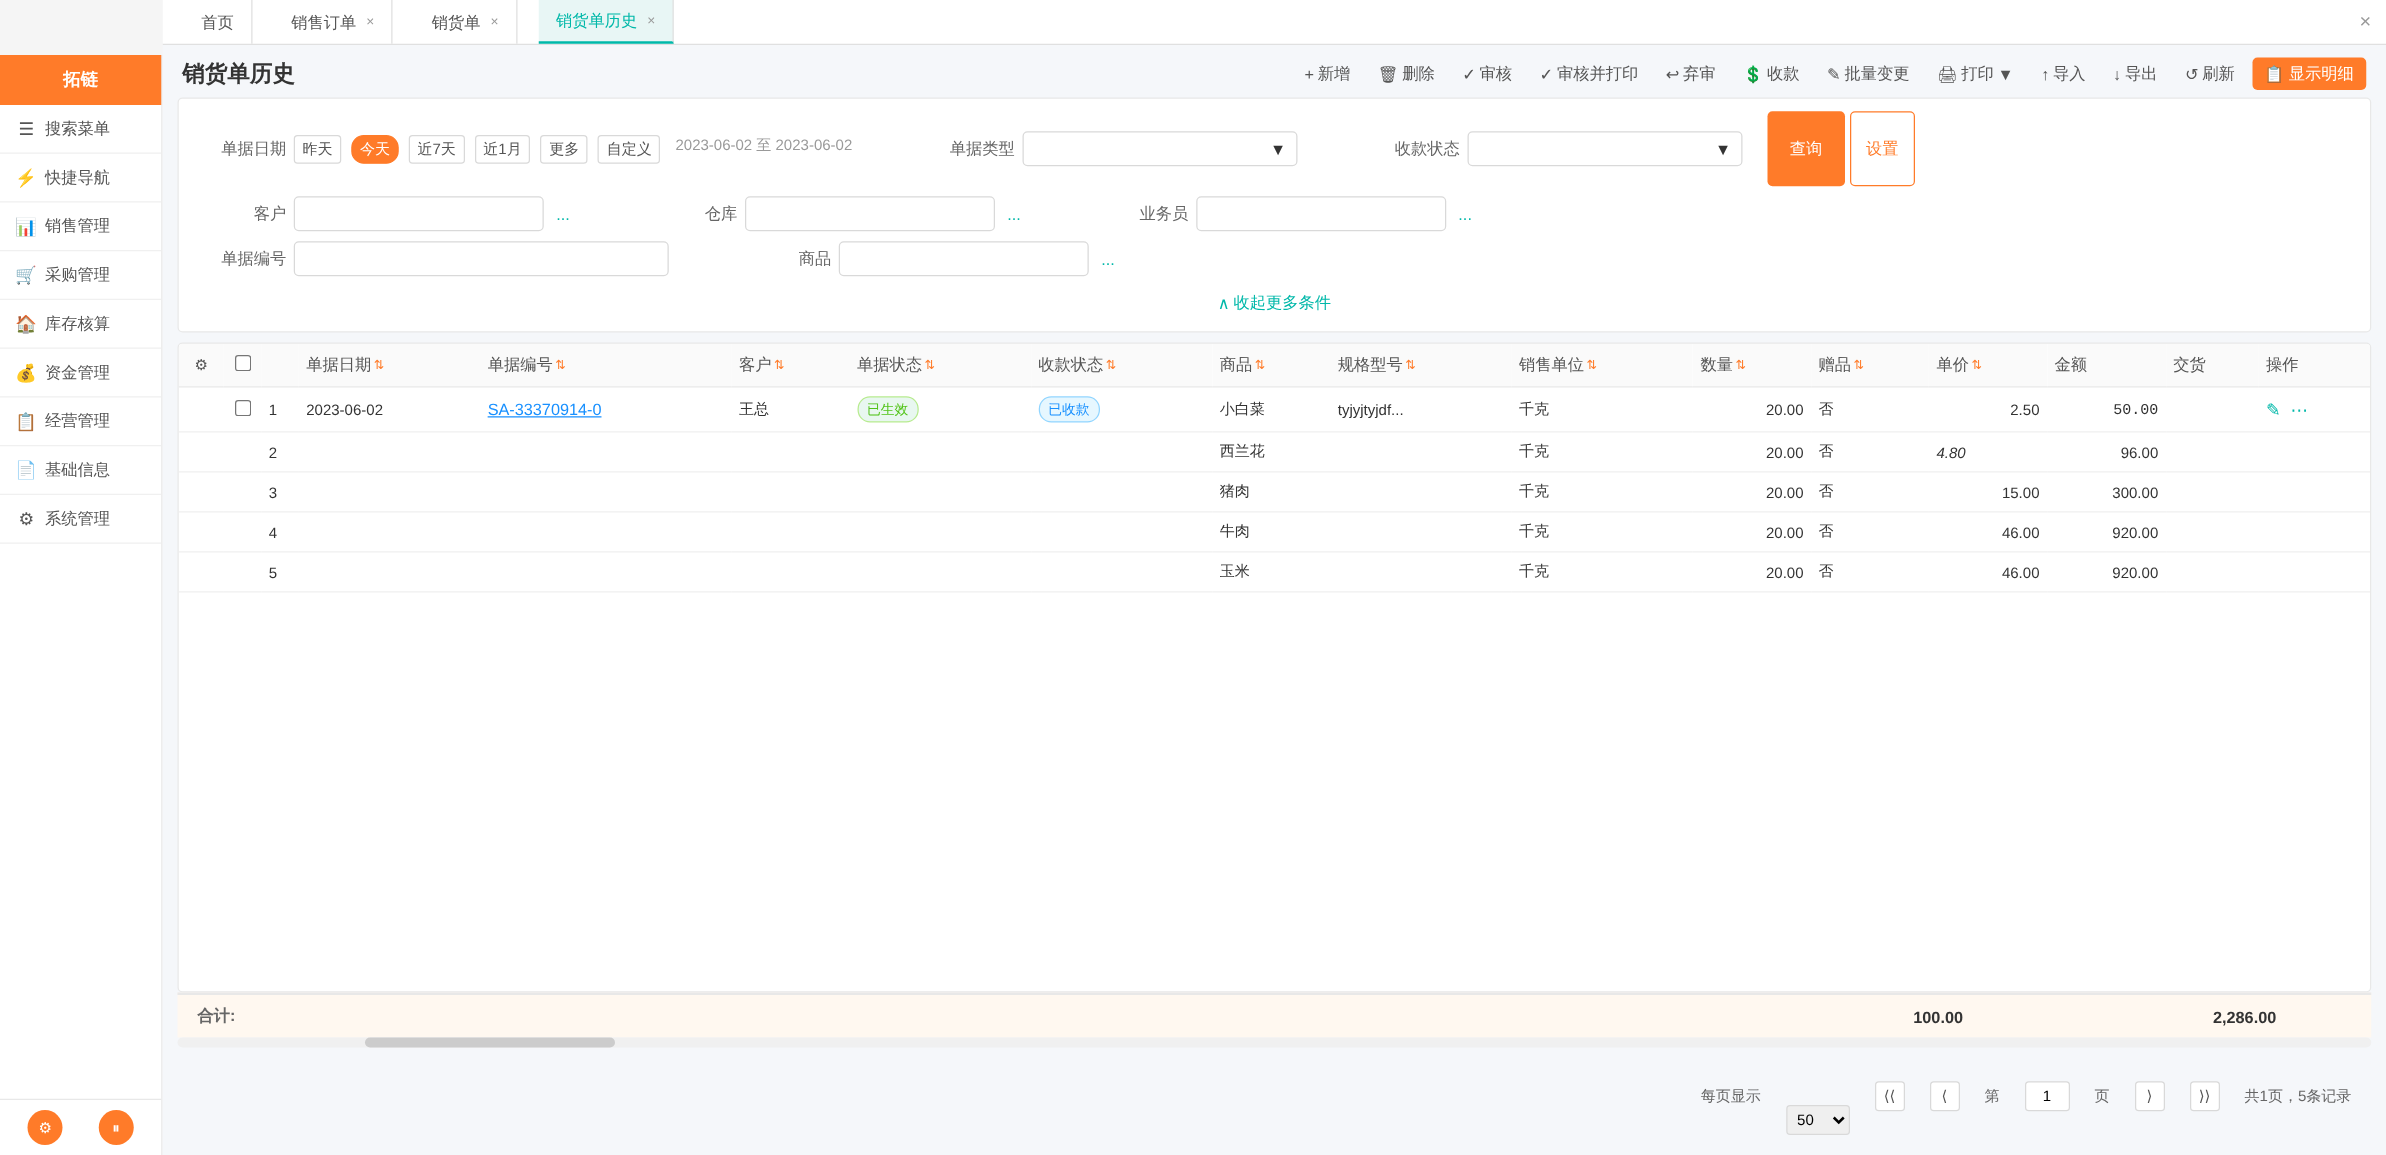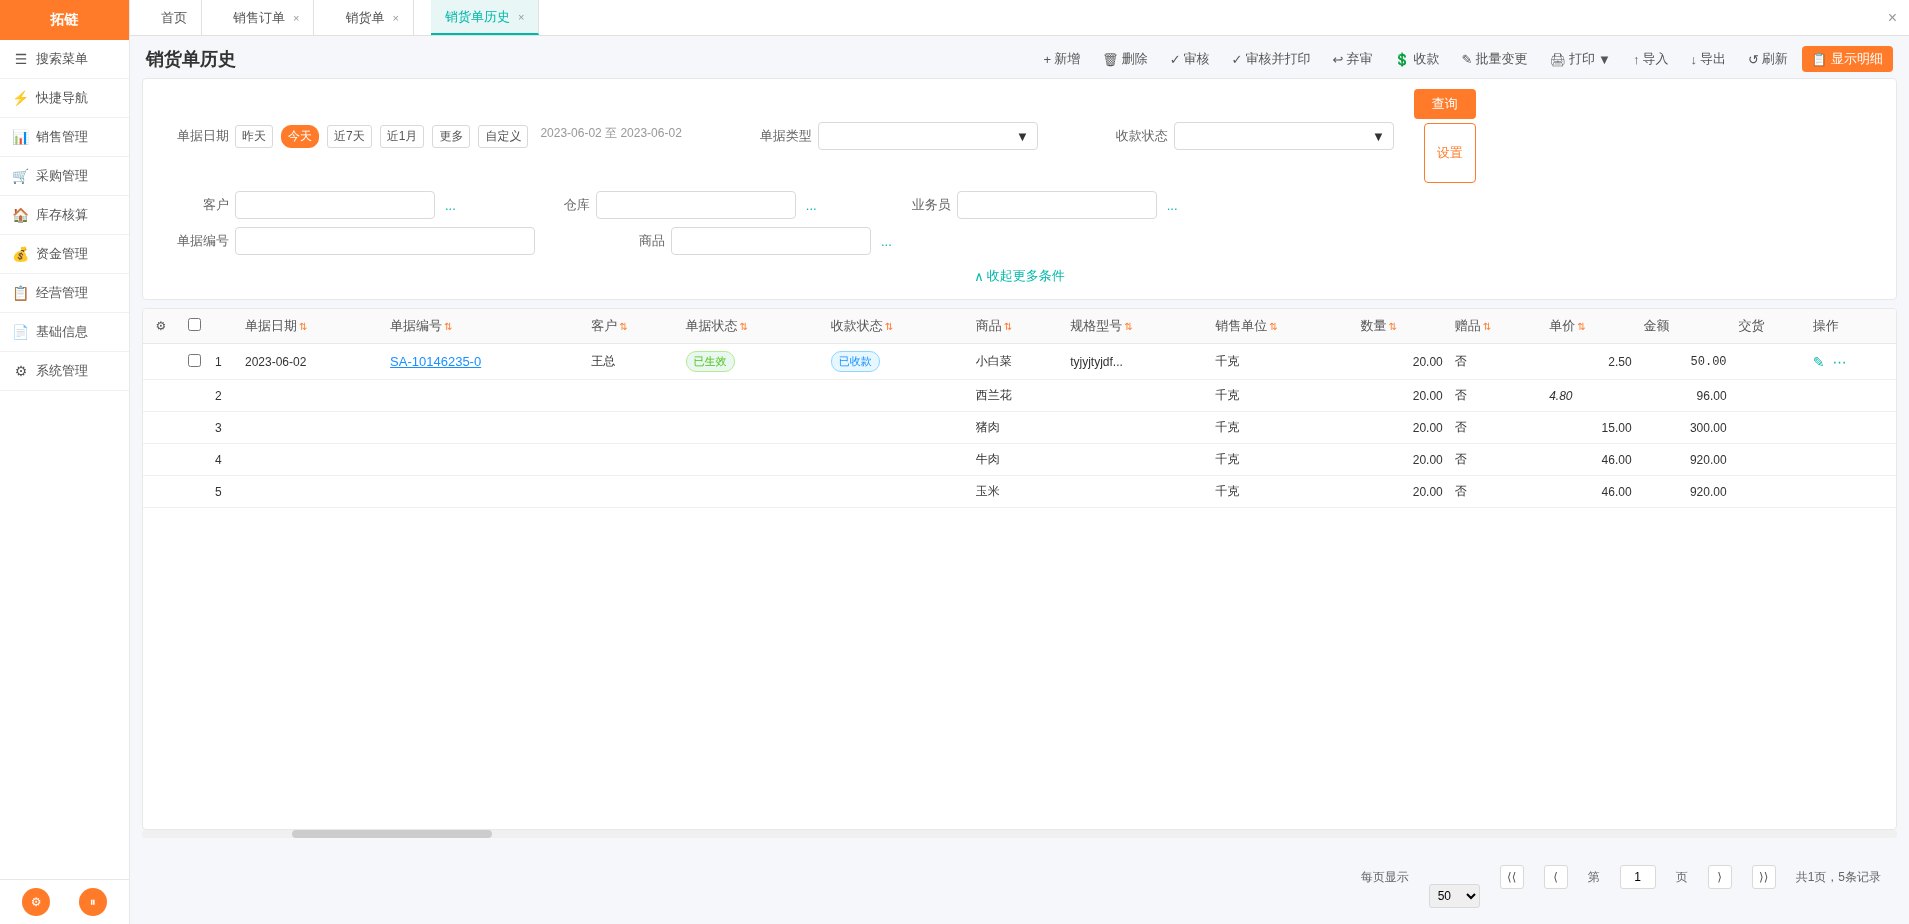--- a/index.html
+++ b/index.html
@@ -6,20 +6,21 @@
     body { display: flex; height: 924px; overflow: hidden; background: #f5f5f5; }
 
     
     .sidebar {
       width: 130px;
       background: #fff;
       border-right: 1px solid #e8e8e8;
       display: flex;
       flex-direction: column;
       flex-shrink: 0;
+      margin-top: 44px;
     }
     .sidebar-logo {
       height: 40px;
       background: #ff7b29;
       display: flex;
       align-items: center;
       justify-content: center;
       color: #fff;
       font-size: 14px;
       font-weight: bold;
@@ -247,22 +248,21 @@
       background: #fff;
       color: #ff7b29;
       border: 1px solid #ff7b29;
       border-radius: 4px;
       padding: 20px 12px;
       cursor: pointer;
       font-size: 13px;
     }
     .filter-actions {
       display: flex;
-      flex-direction: column;
-      align-items: flex-end;
+      flex-direction: row;
       gap: 4px;
     }
     .ellipsis-btn {
       color: #00b8a9;
       cursor: pointer;
       font-size: 13px;
       padding: 0 4px;
     }
 
     
@@ -711,21 +711,21 @@
               <span>操作</span>
             </th>
           </tr>
         </thead>
         <tbody id="table-body">
         <tr>
               <td style="text-align: center;"></td>
               <td style="text-align: center;"><input type="checkbox" style=""></td>
               <td>1</td>
               <td>2023-06-02</td>
-              <td><span class="link-text">SA-10146235-0</span></td>
+              <td><span class="link-text">SA-33370914-0</span></td>
               <td>王总</td>
               <td><span class="badge badge-green">已生效</span></td>
               <td><span class="badge badge-blue">已收款</span></td>
               <td>小白菜</td>
               <td>tyjyjtyjdf...</td>
               <td>千克</td>
               <td style="text-align: right;">20.00</td>
               <td>否</td>
               <td style="text-align: right;">2.50</td>
               <td style="text-align: right; font-family: Liberation Mono, monospace;">50.00</td>
@@ -810,20 +810,27 @@
               <td>否</td>
               <td style="text-align: right;">46.00</td>
               <td style="text-align: right;">920.00</td>
               <td></td>
               <td></td>
             </tr>
           </tbody>
       </table>
     </div>
 
+    <div class="table-footer">
+      <span class="footer-label">合计:</span>
+      <div class="footer-values">
+        <span class="footer-val">100.00</span>
+        <span class="footer-val">2,286.00</span>
+      </div>
+    </div>
 
     <div class="scrollbar-area">
       <div class="scrollbar-thumb"></div>
     </div>
 
     <div class="pagination">
       <span class="page-info">每页显示</span>
       <select class="page-select">
         <option>50</option>
         <option>100</option>

